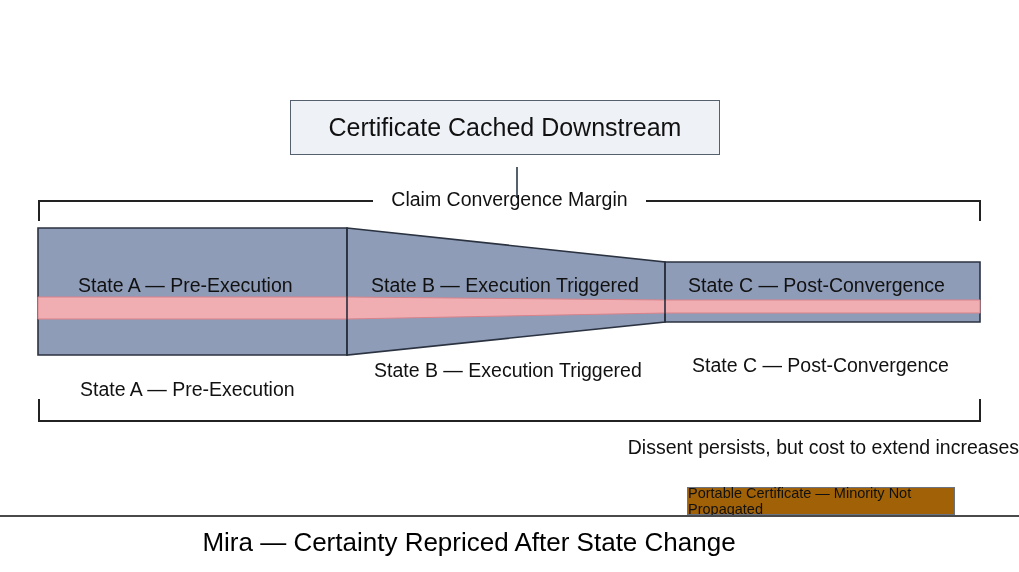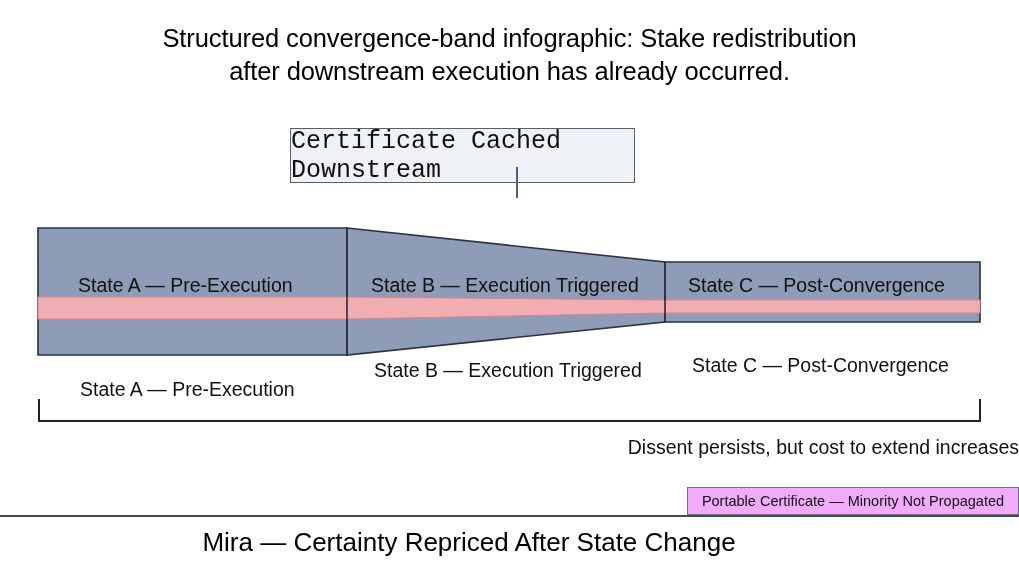--- a/index.html
+++ b/index.html
@@ -30,32 +30,31 @@
     line-height: 33px;
     color: #000000;
     letter-spacing: -0.1px;
   }
   .headline .l2 { display: block; }
 
   
   .cert-box {
     position: absolute;
     left: 290px;
-    top: 128px;
-    width: 345px;
+    top: 100px;
+    width: 430px;
     height: 55px;
     box-sizing: border-box;
     background: #eef1f6;
     border: 1.6px solid #55606e;
     display: flex;
     align-items: center;
     justify-content: center;
     font-size: 25px;
     color: #111;
-    font-family: Liberation Mono, monospace;
   }
   .cert-connector {
     position: absolute;
     left: 516px;
     top: 167px;
     width: 1.6px;
     height: 31px;
     background: #55606e;
   }
 
@@ -163,24 +162,24 @@
     text-align: right;
     font-size: 19.5px;
     color: #111;
   }
 
   
   .badge {
     position: absolute;
     left: 687px;
     top: 487px;
-    width: 332px;
+    width: 268px;
     height: 28px;
     box-sizing: border-box;
-    background: #f0abfc;
+    background: #a16207;
     border: 1.5px solid #6a737f;
     display: flex;
     align-items: center;
     justify-content: center;
     font-size: 14.5px;
     color: #111;
   }
 
   .divider {
     position: absolute;
@@ -199,30 +198,33 @@
     text-align: center;
     font-size: 26px;
     color: #000;
   }
 </style>
 </head>
 <body>
 
 <div id="stage">
 
-  <div class="headline">
-    <span class="l1">Structured convergence-band infographic: Stake redistribution</span>
-    <span class="l2">after downstream execution has already occurred.</span>
-  </div>
 
   <div class="cert-box">
     <span>Certificate Cached Downstream</span>
   </div>
   <div class="cert-connector"></div>
 
+  <div class="bracket-top">
+    <div class="rail-l"></div>
+    <div class="rail-r"></div>
+    <div class="tick-l"></div>
+    <div class="tick-r"></div>
+    <div class="cap">Claim Convergence Margin</div>
+  </div>
 
   <svg class="band-svg" viewBox="0 0 1019 572" xmlns="http://www.w3.org/2000/svg">
 
     <path d="M 38,228 L 347,228 L 347,355 L 38,355 Z" fill="#8e9cb8" stroke="#2b3240" stroke-width="1.6"></path>
 
     <path d="M 347,228 L 665,262 L 665,322 L 347,355 Z" fill="#8e9cb8" stroke="#2b3240" stroke-width="1.6"></path>
 
     <path d="M 665,262 L 980,262 L 980,322 L 665,322 Z" fill="#8e9cb8" stroke="#2b3240" stroke-width="1.6"></path>
 
     <path d="M 38,297 L 347,297 L 347,319 L 38,319 Z" fill="#f0aeb2" stroke="#d9838a" stroke-width="1"></path>

